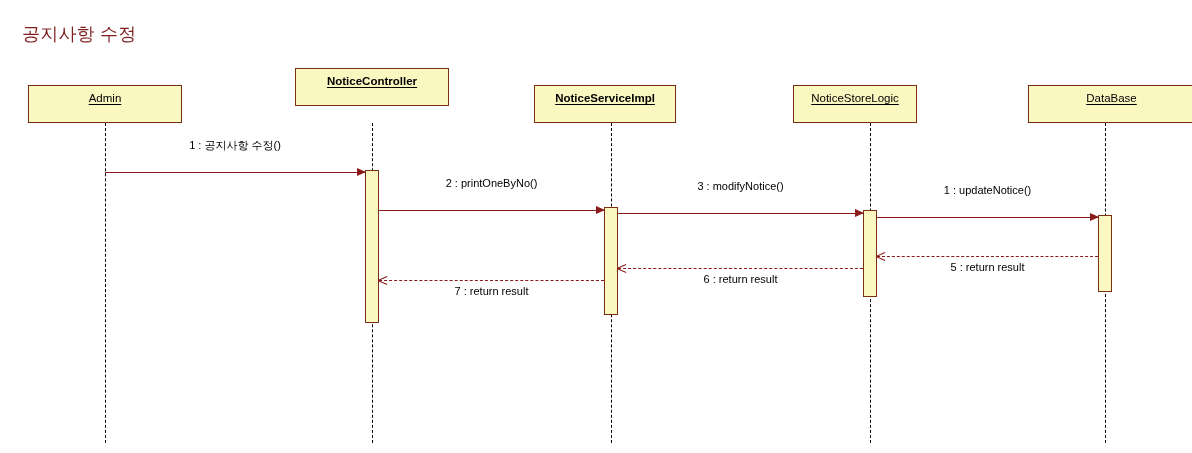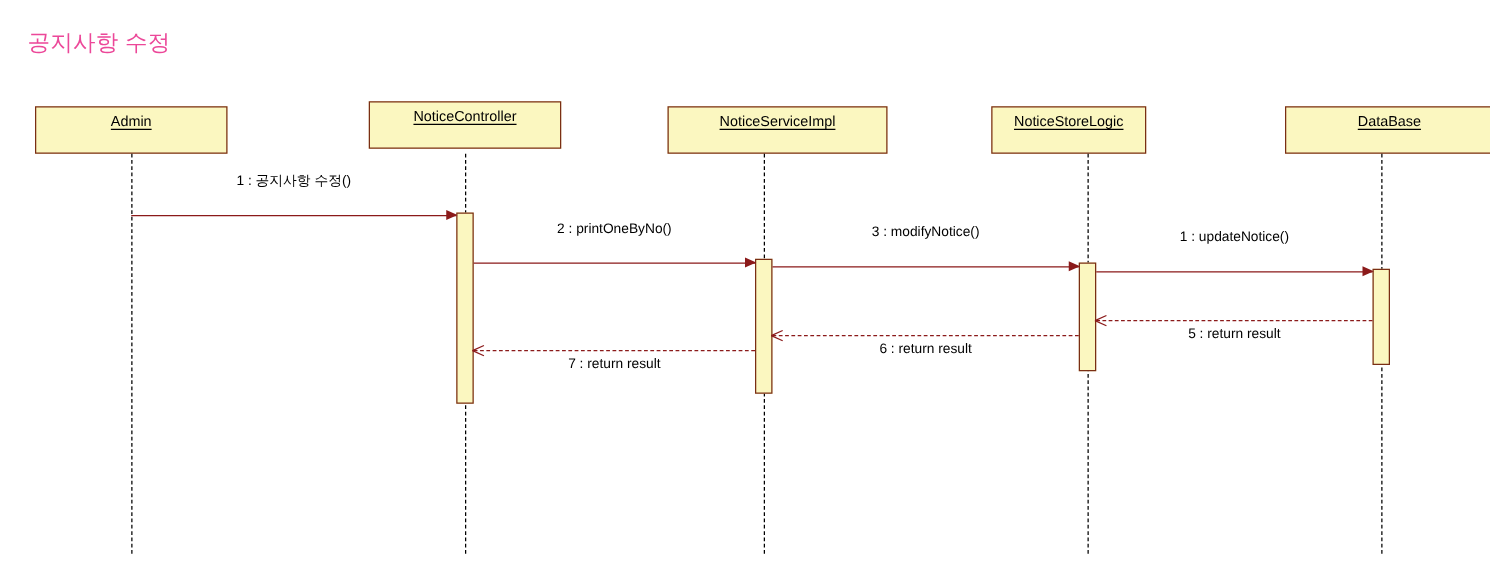--- a/index.html
+++ b/index.html
@@ -18,21 +18,21 @@
     height: 453px;
     background: #ffffff;
     overflow: hidden;
   }
   #diagram-title {
     position: absolute;
     left: 22px;
     top: 22px;
     font-size: 18px;
     font-weight: 400;
-    color: #ec4899;
+    color: #7f1d1d;
     letter-spacing: 0.2px;
     white-space: nowrap;
   }
   .lifeline-col {
     position: absolute;
     top: 0;
     height: 453px;
     width: 0;
   }
   .lifeline-box {
@@ -147,27 +147,27 @@
   <div id="diagram-title">공지사항 수정</div>
 
   <div id="lifelines-layer">
       <div class="lifeline-col" style="left: 105px;">
         <div class="lifeline-box" style="top: 85px; width: 154px; height: 38px; margin-left: -77px; justify-content: center;">
           <span class="lifeline-label">Admin</span>
         </div>
         <div class="lifeline-dash" style="top: 123px; height: 320px;"></div>
       </div>
       <div class="lifeline-col" style="left: 372px;">
-        <div class="lifeline-box" style="top: 81px; width: 154px; height: 38px; margin-left: -77px;">
+        <div class="lifeline-box" style="top: 68px; width: 154px; height: 38px; margin-left: -77px; font-weight: bold;">
           <span class="lifeline-label">NoticeController</span>
         </div>
         <div class="lifeline-dash" style="top: 123px; height: 320px;"></div>
       </div>
       <div class="lifeline-col" style="left: 611px;">
-        <div class="lifeline-box" style="top: 85px; width: 176px; height: 38px; margin-left: -77px;">
+        <div class="lifeline-box" style="top: 85px; width: 142px; height: 38px; margin-left: -77px; font-weight: bold;">
           <span class="lifeline-label">NoticeServiceImpl</span>
         </div>
         <div class="lifeline-dash" style="top: 123px; height: 320px;"></div>
       </div>
       <div class="lifeline-col" style="left: 870px;">
         <div class="lifeline-box" style="top: 85px; width: 124px; height: 38px; margin-left: -77px;">
           <span class="lifeline-label">NoticeStoreLogic</span>
         </div>
         <div class="lifeline-dash" style="top: 123px; height: 320px;"></div>
       </div>

